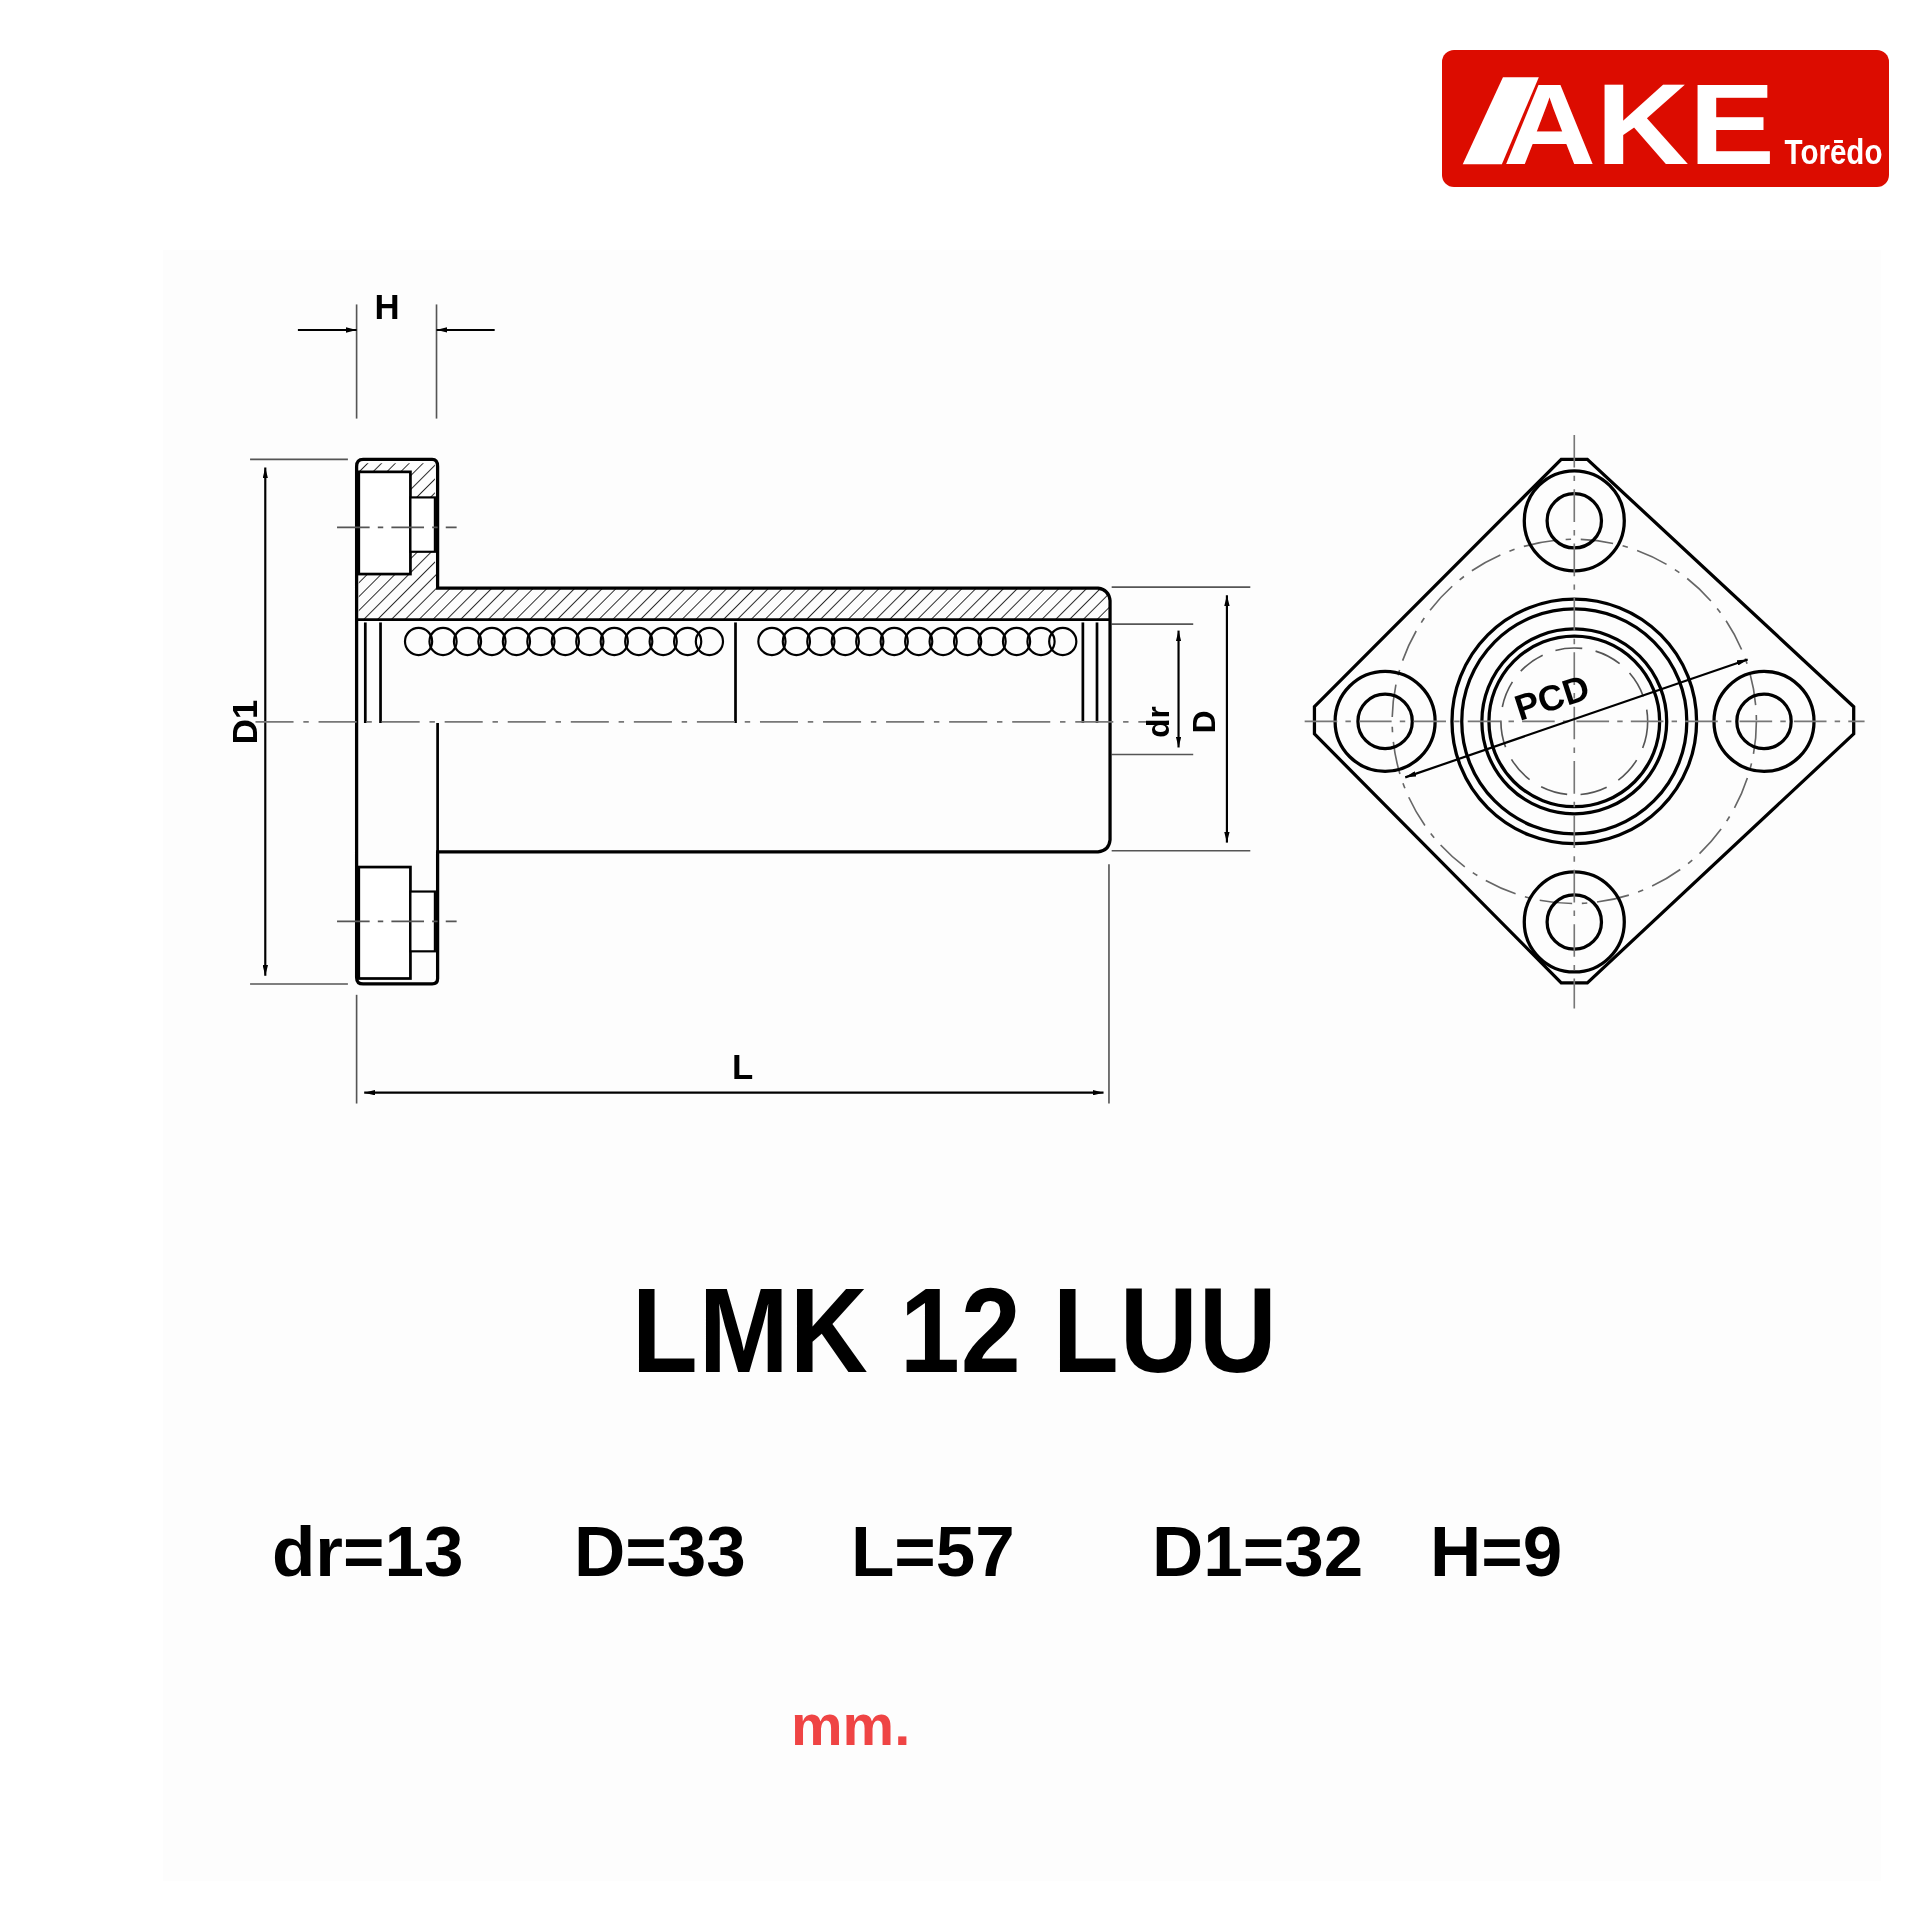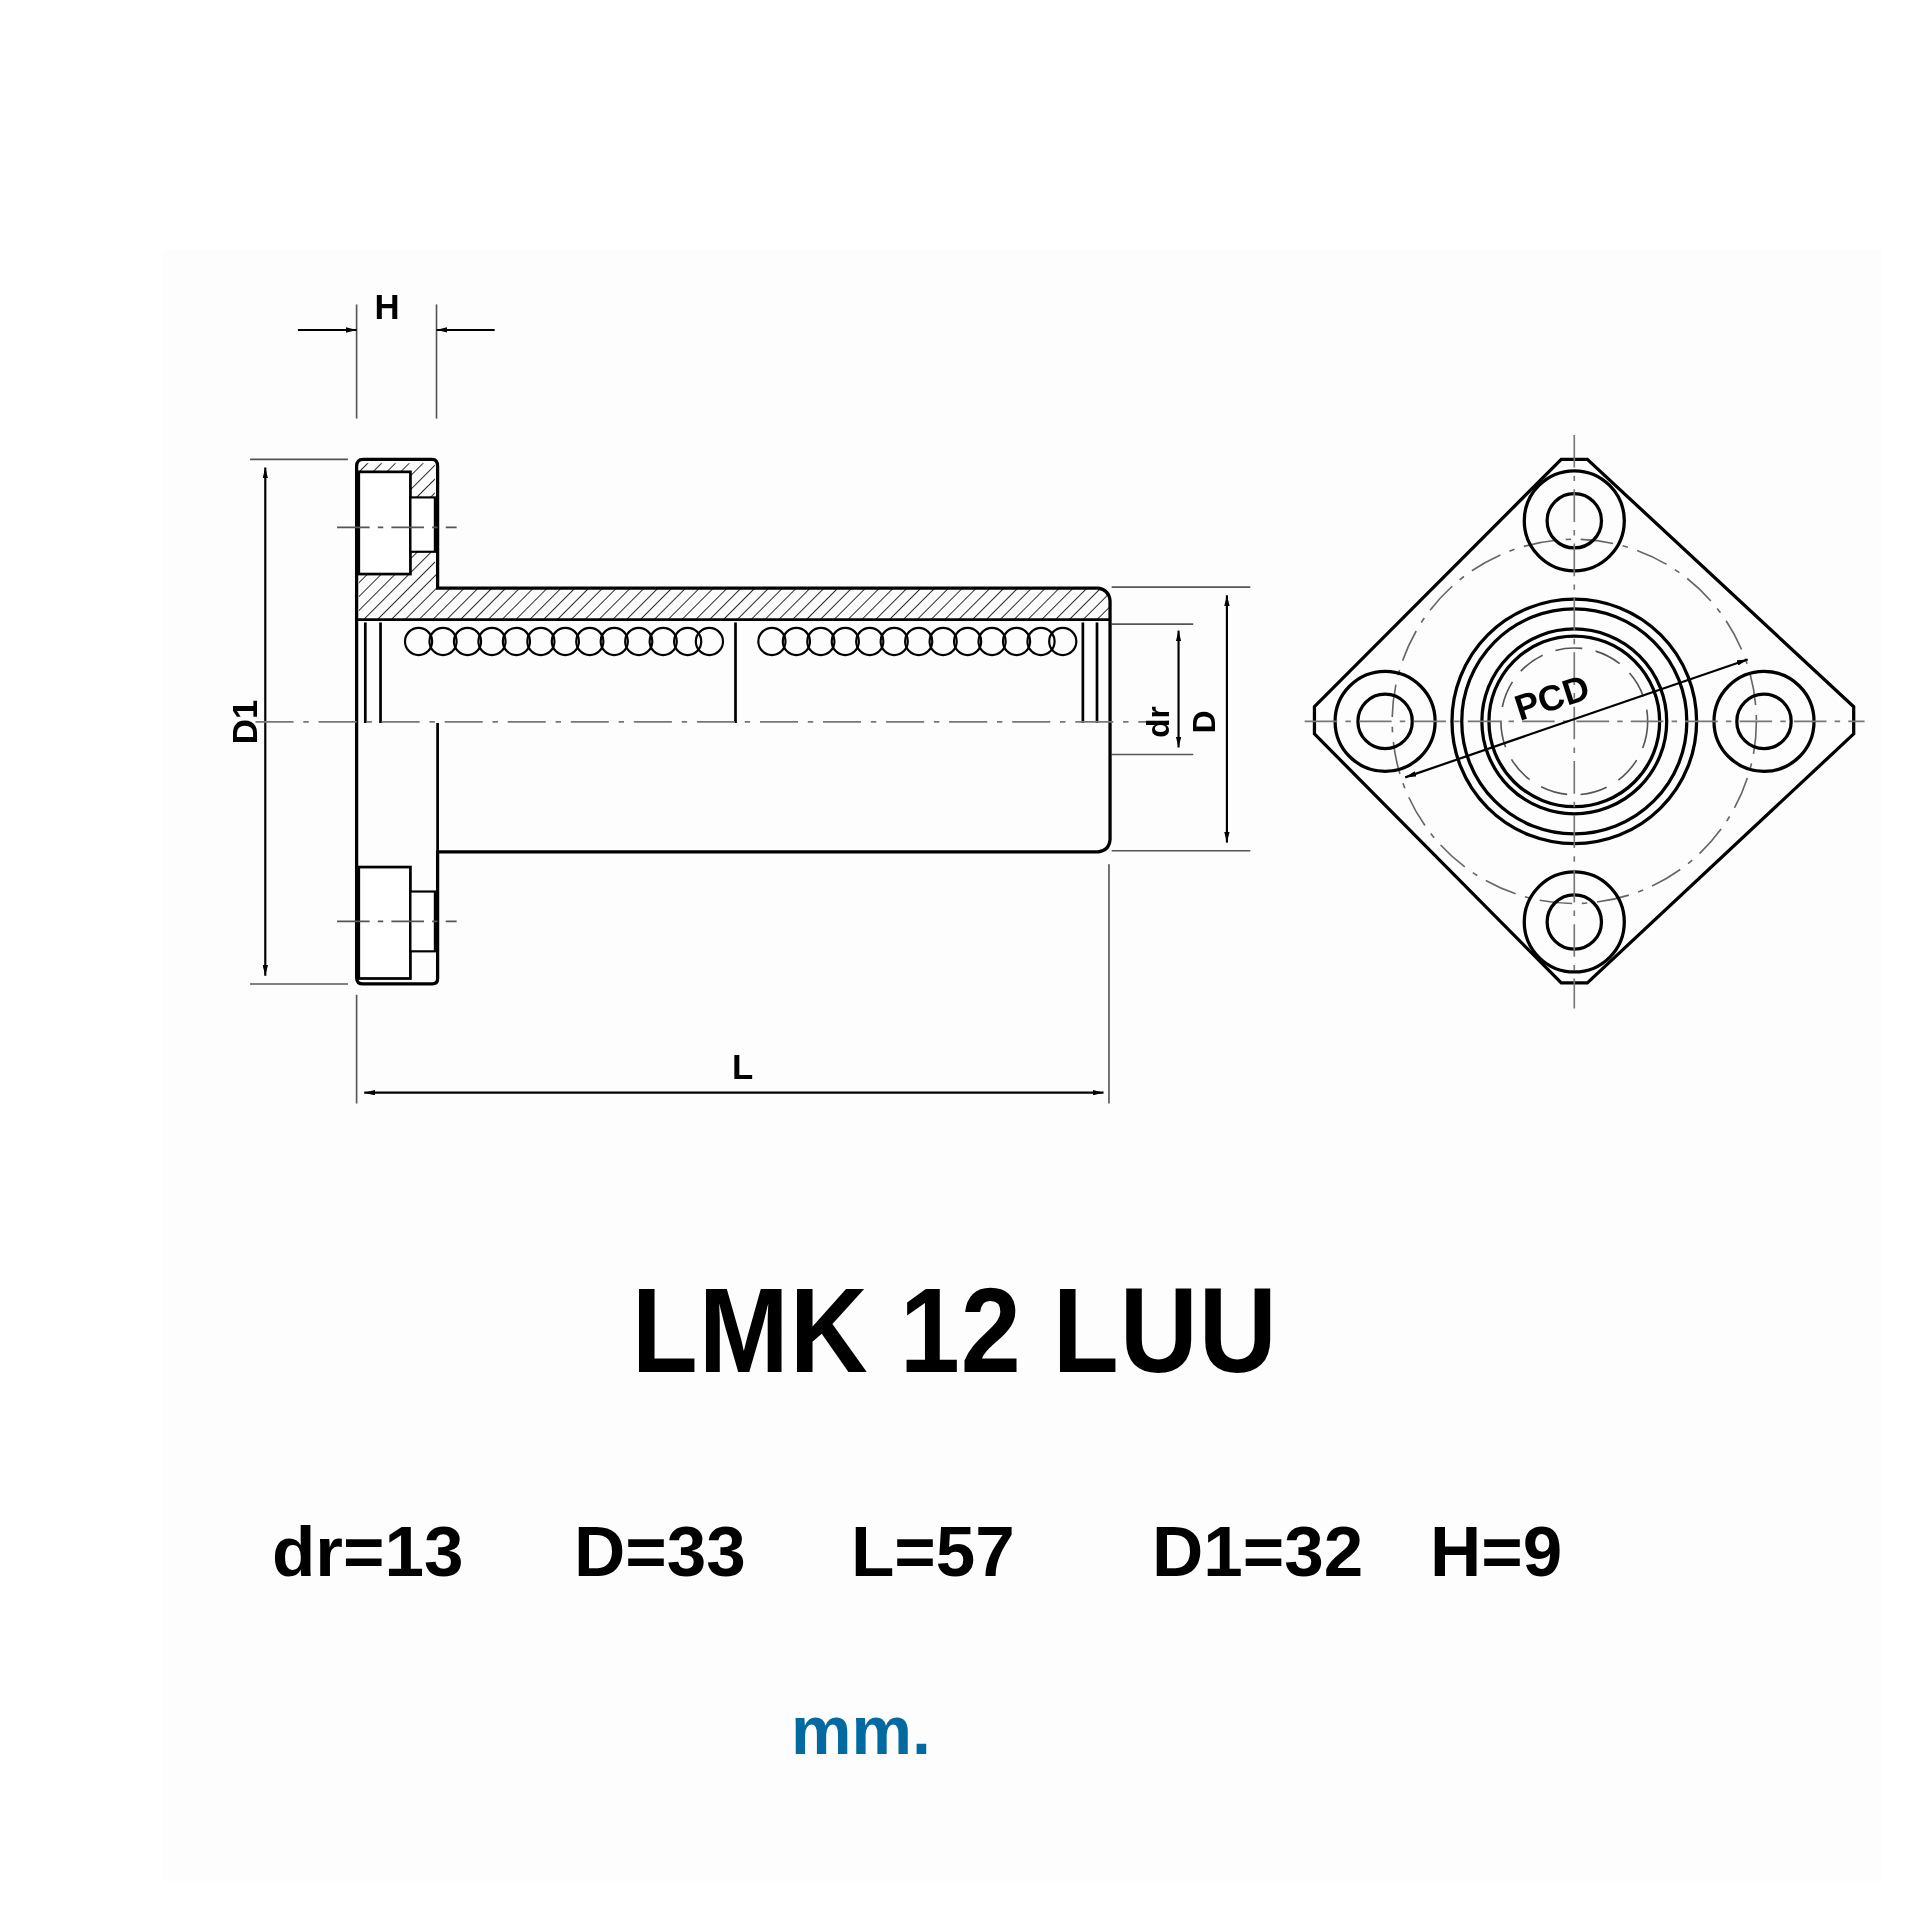--- a/index.html
+++ b/index.html
@@ -5,28 +5,35 @@
   html, body { margin: 0; padding: 0; background: #ffffff; }
   body { width: 1926px; height: 1907px; position: relative; overflow: hidden; font-family: "Liberation Sans", sans-serif; }
   .canvas { position: absolute; left: 0; top: 0; width: 1926px; height: 1907px; background: #ffffff; }
   .panel { position: absolute; left: 163px; top: 250px; width: 1718px; height: 1631px; background: #fdfdfd; }
   .logo { position: absolute; left: 1442px; top: 50px; width: 447px; height: 137px; background: #dc0c00; border-radius: 12px; overflow: hidden; }
   .logo svg { position: absolute; left: 0; top: 0; }
   .drawing { position: absolute; left: 0; top: 0; }
   .title { position: absolute; left: 0; width: 1926px; top: 1261px; text-align: center; font-weight: bold; font-size: 120px; color: #000; letter-spacing: 1.1px; transform: scaleX(0.9); transform-origin: 881px 0; }
   .specs { position: absolute; top: 1511px; left: 272px; height: 109px; font-weight: bold; font-size: 71px; color: #000; }
   .spec { position: absolute; top: 0; white-space: nowrap; }
-  .unit { position: absolute; top: 1691px; left: 791px; font-weight: bold; font-size: 68px; color: #0369a1; }
+  .unit { position: absolute; top: 1691px; left: 791px; font-weight: bold; font-size: 58px; color: #ef4444; }
 </style>
 </head>
 <body>
 
 <div class="canvas">
   <div class="panel"></div>
 
+  <div class="logo">
+    <svg width="447" height="137" viewBox="0 0 822 252">
+      <polygon points="38,210 110,210 178,50 112,50" fill="#ffffff"></polygon>
+      <text x="112" y="210" font-family="Liberation Sans, sans-serif" font-weight="bold" font-size="210" fill="#ffffff" textLength="500" lengthAdjust="spacingAndGlyphs">AKE</text>
+      <text x="630" y="210" font-family="Liberation Sans, sans-serif" font-weight="bold" font-size="66" fill="#ffffff" textLength="180" lengthAdjust="spacingAndGlyphs">Torēdo</text>
+    </svg>
+  </div>
 
   <svg class="drawing" width="1926" height="1907" viewBox="0 0 3543 3508">
     <defs>
       <pattern id="hatch" patternUnits="userSpaceOnUse" width="18" height="18" patternTransform="rotate(45)">
         <line x1="0" y1="0" x2="0" y2="18" stroke="#000" stroke-width="3"></line>
       </pattern>
       <marker id="arr" viewBox="0 0 20 10" refX="20" refY="5" markerWidth="20" markerHeight="10" orient="auto-start-reverse" markerUnits="userSpaceOnUse">
         <path d="M0,0 L20,5 L0,10 z" fill="#000"></path>
       </marker>
     </defs>

